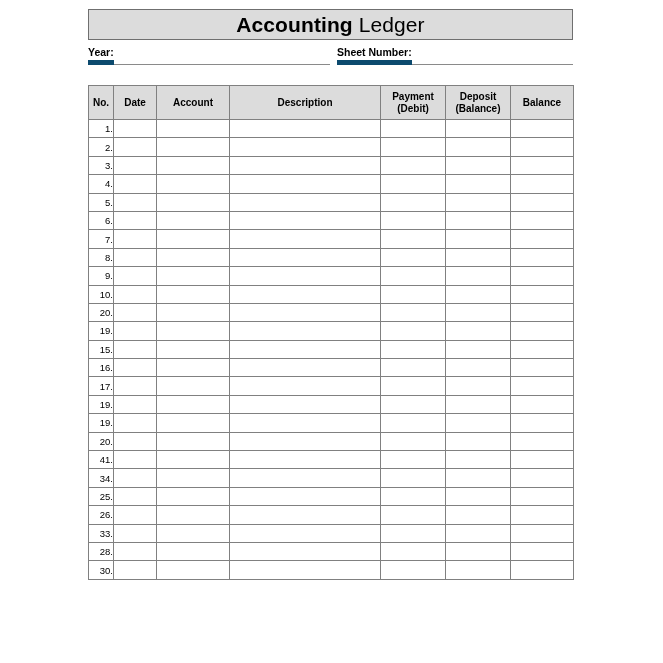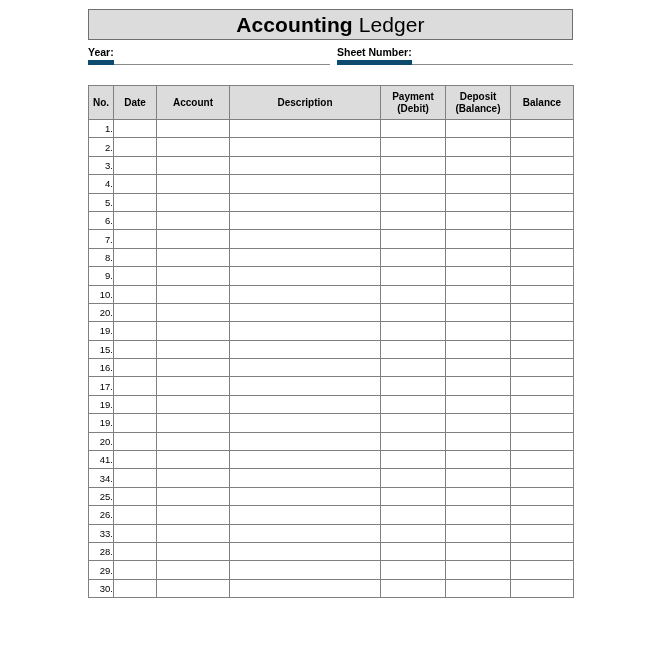--- a/index.html
+++ b/index.html
@@ -387,29 +387,20 @@
       <tr>
         <td class="cell-no">28.</td>
         <td></td>
         <td></td>
         <td></td>
         <td></td>
         <td></td>
         <td></td>
       </tr>
       <tr>
-        <td class="cell-no">29.</td>
-        <td></td>
-        <td></td>
-        <td></td>
-        <td></td>
-        <td></td>
-        <td></td>
-      </tr>
-      <tr>
         <td class="cell-no">30.</td>
         <td></td>
         <td></td>
         <td></td>
         <td></td>
         <td></td>
         <td></td>
       </tr>
     </tbody>
 </table>

